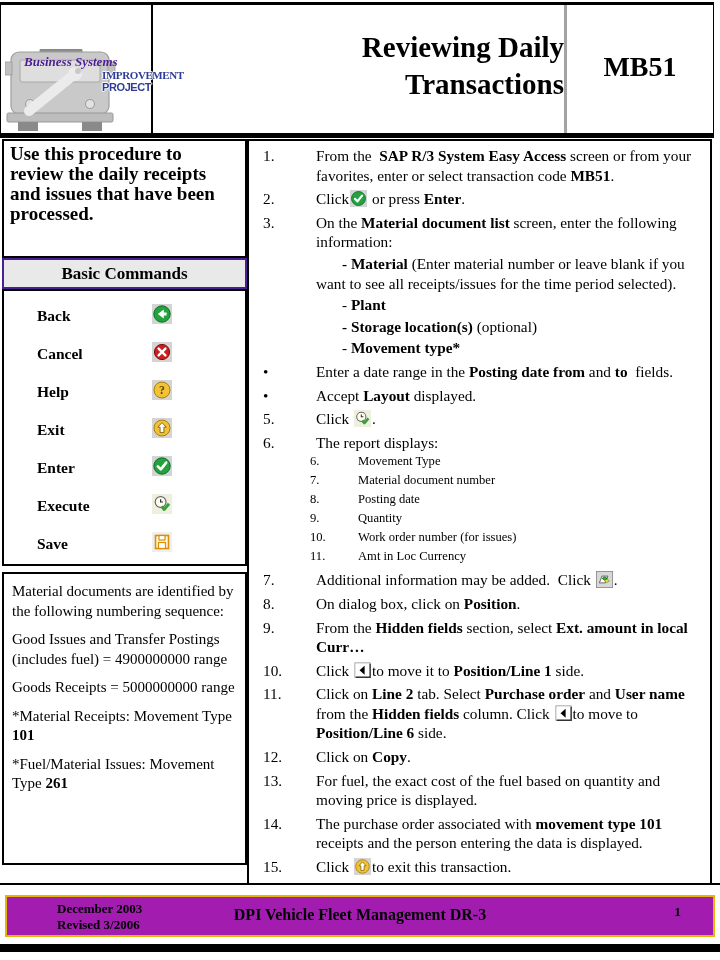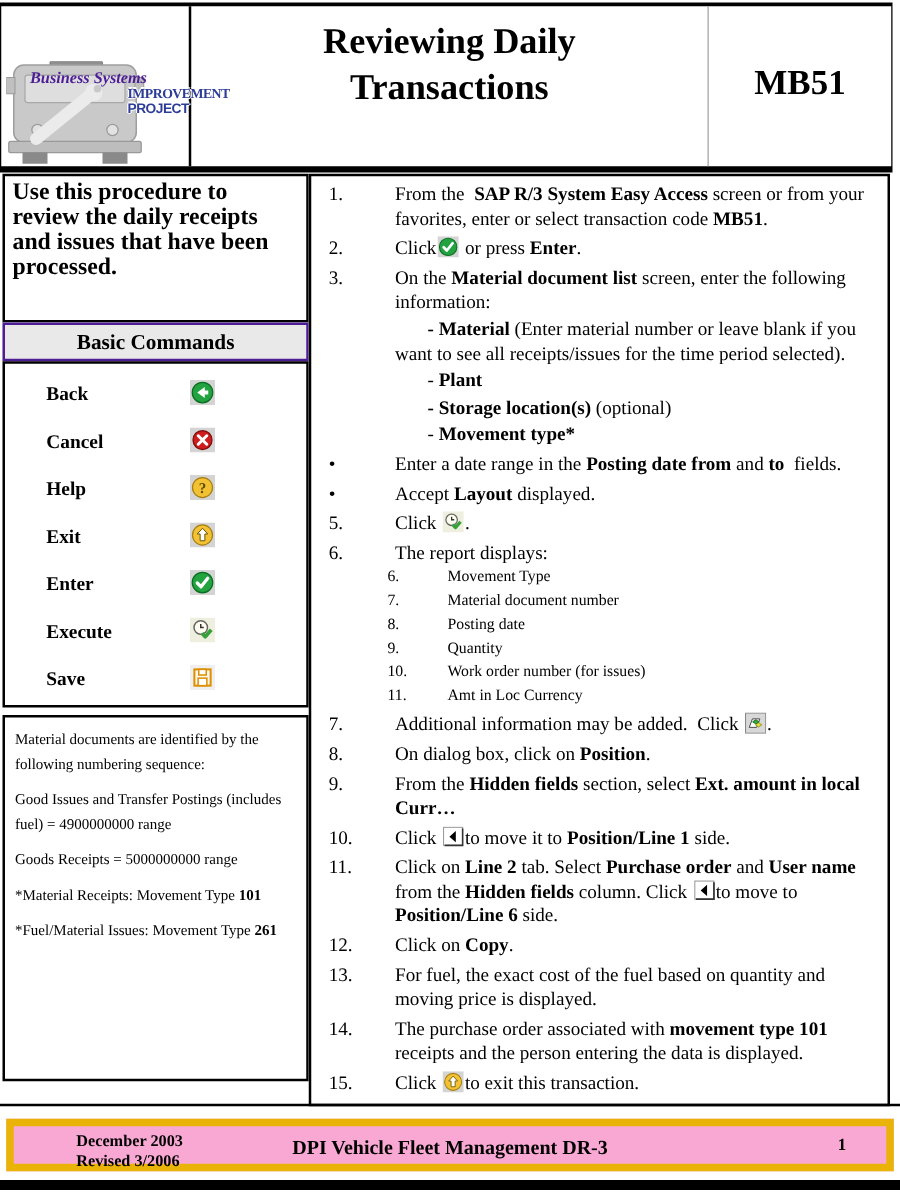--- a/index.html
+++ b/index.html
@@ -13,58 +13,58 @@
   .logo-cell{width:150px;border-right:2px solid #000;position:relative;overflow:visible;z-index:2;}
   .bus-svg{position:absolute;left:4px;top:44px;width:122px;height:86px;}
   .logo-t1{position:absolute;left:23px;top:49px;font-style:italic;font-weight:bold;font-size:13px;
            color:#4c1d95;white-space:nowrap;z-index:3;}
   .logo-t2{position:absolute;left:101px;top:64px;font-family:Liberation Serif, serif;font-weight:bold;
            font-size:11px;letter-spacing:-0.4px;color:#2d3c96;white-space:nowrap;z-index:3;
            text-shadow:1px 0 0 #fff,-1px 0 0 #fff,0 1px 0 #fff,0 -1px 0 #fff;}
   .logo-t3{position:absolute;left:101px;top:76px;font-family:"Liberation Sans",sans-serif;font-weight:bold;
            font-size:11px;letter-spacing:-0.4px;color:#2d3c96;white-space:nowrap;z-index:3;
            text-shadow:1px 0 0 #fff,-1px 0 0 #fff,0 1px 0 #fff,0 -1px 0 #fff;}
-  .title-cell{flex:1;border-right:1px solid #a3a3a3;text-align:center;padding-top:10px;
+  .title-cell{flex:1;border-right:3px solid #a3a3a3;text-align:right;padding-top:24px;
               font-weight:bold;font-size:29px;line-height:37px;}
   .code-cell{width:146px;text-align:center;font-weight:bold;font-size:28px;padding-top:46px;box-sizing:border-box;}
 
   
   .intro-box{position:absolute;left:2px;top:139px;width:245px;height:119px;box-sizing:border-box;
              border:2px solid #000;padding:3px 6px;font-weight:bold;font-size:19px;line-height:20px;}
   .intro-box p{margin:0;}
   .bc-header{position:absolute;left:2px;top:258px;width:245px;height:31px;box-sizing:border-box;
              border:2px solid #4c1d95;background:#e9e9e9;text-align:center;font-weight:bold;
              font-size:17px;line-height:27px;}
   .commands-box{position:absolute;left:2px;top:289px;width:245px;height:277px;box-sizing:border-box;
                 border:2px solid #000;padding-top:8px;}
   .cmd-row{position:relative;height:38px;}
   .cmd-label{position:absolute;left:33px;top:8px;font-weight:bold;font-size:15.5px;}
   .cmd-icon{position:absolute;left:148px;top:5px;width:20px;height:20px;}
   .cmd-icon svg{display:block;width:100%;height:100%;}
   .numbering-box{position:absolute;left:2px;top:572px;width:245px;height:293px;box-sizing:border-box;
-                 border:2px solid #000;padding:8px 5px 0 8px;font-size:12px;line-height:19.5px;}
+                 border:2px solid #000;padding:8px 5px 0 8px;font-size:15px;line-height:19.5px;}
   .num-para{margin:0 0 9px 0;}
 
   
   .steps-box{position:absolute;left:247px;top:139px;width:465px;height:746px;box-sizing:border-box;
              border:2px solid #000;padding:5px 4px 0 0;font-size:15.3px;line-height:19.6px;background:#fff;}
   .step{position:relative;padding-left:67px;margin-bottom:4px;}
   .step .marker{position:absolute;left:14px;top:0;}
   .step-content span{white-space:pre-wrap;}
   .subpara{text-indent:26px;margin-top:2px;}
   .sub-item{position:relative;padding-left:42px;font-size:12.6px;line-height:19px;}
   .sub-item .smarker{position:absolute;left:-6px;}
   .b{font-weight:bold;}
   .inline-icon{display:inline-block;width:17px;height:17px;vertical-align:-3px;margin:0 1px;}
   .inline-icon svg{display:block;width:100%;height:100%;}
 
   
   .hr-line{position:absolute;left:0;top:883px;width:720px;height:2px;background:#000;}
   .footer-box{position:absolute;left:5px;top:895px;width:710px;height:42px;box-sizing:border-box;
-              border:6px solid #eab308;background:#f9a8d4;}
+              border:2px solid #eab308;background:#a21caf;}
   .f-dates{position:absolute;left:50px;top:4px;font-weight:bold;font-size:13px;line-height:15.5px;}
   .f-center{position:absolute;left:0;top:9px;width:100%;text-align:center;font-weight:bold;font-size:16px;}
   .f-page{position:absolute;right:32px;top:7px;font-weight:bold;font-size:13.5px;}
   .bottom-bar{position:absolute;left:0;top:944px;width:720px;height:8px;background:#000;}
 </style>
 </head>
 <body>
 
 <div class="slide">
 

